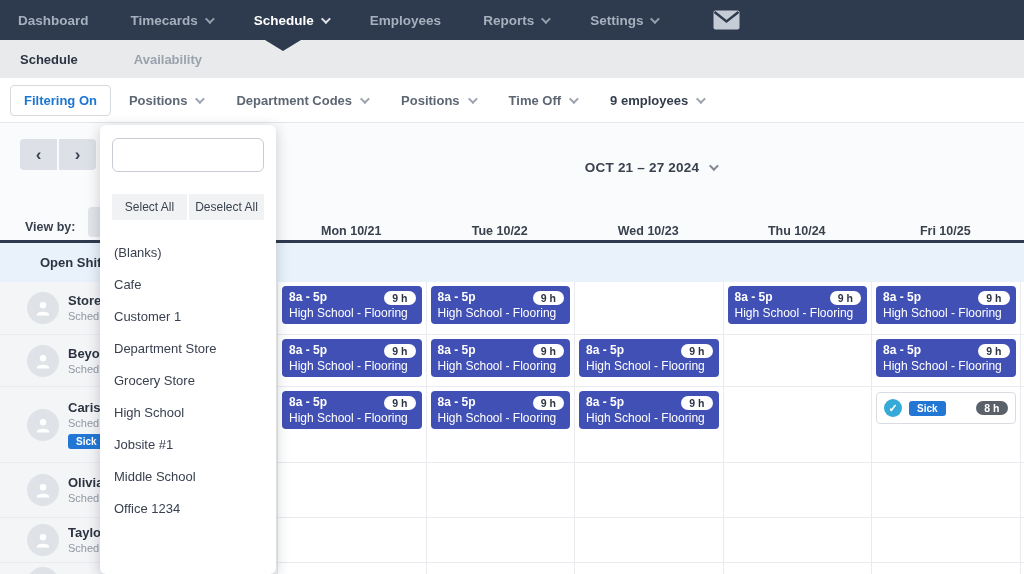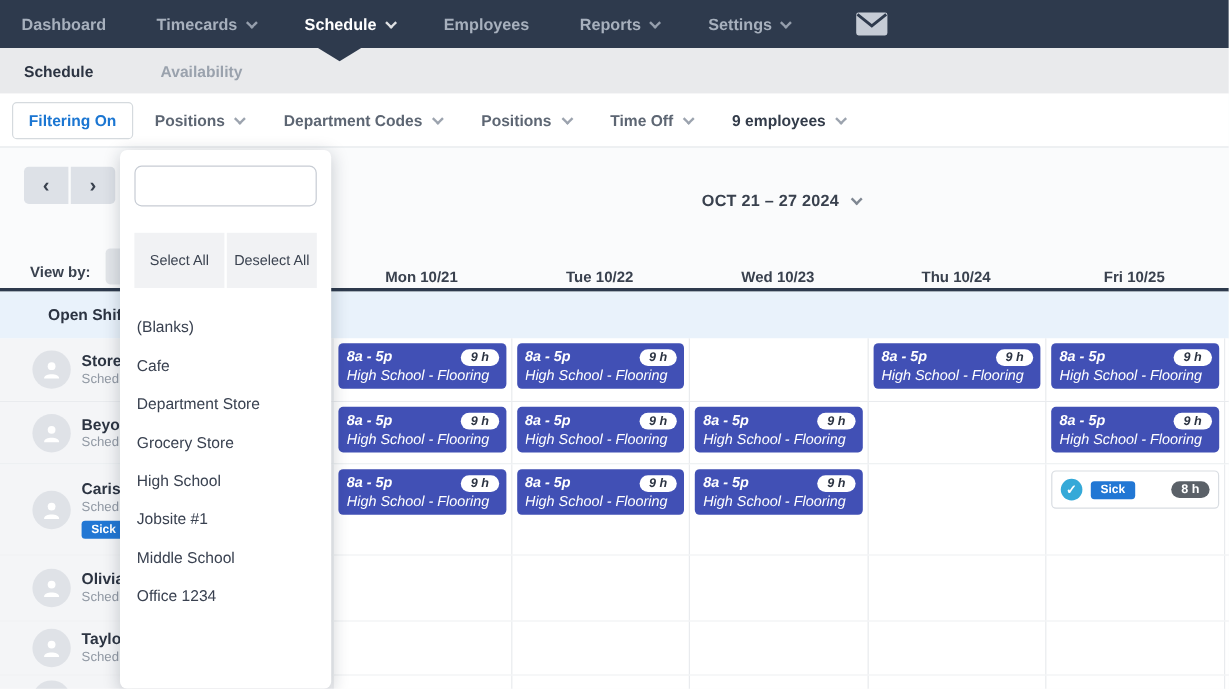--- a/index.html
+++ b/index.html
@@ -63,21 +63,21 @@
   .side-cell { width:277px; background:#f4f5f7; display:flex; align-items:center; padding-left:27px; gap:9px; }
   .avatar { width:32px; height:32px; border-radius:50%; background:#dfe2e7; flex:0 0 32px;
     display:flex; align-items:center; justify-content:center; }
   .emp-name { font-size:13px; font-weight:700; color:#2c3442; line-height:16px; }
   .emp-sub { font-size:11px; color:#9098a3; line-height:14px; }
   .emp-badge { display:inline-block; background:#2277d4; color:#fff; font-size:10px; font-weight:700;
     border-radius:3px; padding:2px 8px; margin-top:4px; }
   .day-cell { width:148.5px; border-left:1px solid #e9ebee; background:#fff; position:relative; }
   .sliver-cell { width:4.5px; border-left:1px solid #e9ebee; background:#fff; }
   .shift-card { position:absolute; left:4px; right:4px; top:4px; height:38px; background:#4150b5;
-    border-radius:4px; color:#fff; padding:4px 7px; cursor:pointer;font-style:italic; }
+    border-radius:4px; color:#fff; padding:4px 7px; cursor:pointer; }
   .shift-time { font-size:12px; font-weight:700; line-height:15px; }
   .shift-loc  { font-size:12px; line-height:16px; white-space:nowrap; overflow:hidden; }
   .hours-pill { position:absolute; right:6px; top:5px; background:#fff; color:#2c3442;
     font-size:10.5px; font-weight:700; border-radius:9px; padding:1px 8px; }
   .sick-card { position:absolute; left:4px; right:4px; top:5px; height:32px; background:#fff;
     border:1px solid #d9dde2; border-radius:4px; display:flex; align-items:center;
     padding:0 7px; gap:7px; cursor:pointer; }
   .check-circle { width:18px; height:18px; border-radius:50%; background:#35a9d8; color:#fff;
     font-size:11px; font-weight:700; display:flex; align-items:center; justify-content:center; flex:0 0 18px; }
   .sick-badge { background:#2277d4; color:#fff; font-size:10px; font-weight:700;
@@ -85,21 +85,21 @@
   .dark-pill { margin-left:auto; background:#5b6168; color:#fff; font-size:10.5px; font-weight:700;
     border-radius:9px; padding:1px 8px; }
 
   
   .loc-panel { position:absolute; left:100px; top:125px; width:176px; height:449px; background:#fff;
     border-radius:6px; box-shadow:0 3px 14px rgba(20,30,50,.22); z-index:10; padding:13px 12px; }
   .loc-search { width:100%; height:34px; border:1px solid #c7ccd4; border-radius:6px;
     font-size:13px; padding:0 8px; outline:none; font-family:"Liberation Sans", sans-serif; }
   .sel-btns { display:flex; gap:2px; margin-top:22px; }
   .sel-btn { flex:1; background:#f1f2f4; border:none; color:#3b4350; font-size:12px;
-    padding:16px 0; cursor:pointer; font-family:"Liberation Sans", sans-serif; }
+    padding:6px 0; cursor:pointer; font-family:"Liberation Sans", sans-serif; }
   .loc-list { margin-top:16px; }
   .loc-item { font-size:13px; color:#394150; padding:8.5px 2px; cursor:pointer; white-space:nowrap; }
 
   
   .partial-row { display:flex; }
   .partial-row .side-cell { align-items:flex-start; padding-top:4px; }
 </style>
 </head>
 <body>
 
@@ -381,20 +381,21 @@
 
 <div class="loc-panel">
   <input class="loc-search" type="text" value="" style="">
   <div class="sel-btns">
     <button class="sel-btn">Select All</button>
     <button class="sel-btn">Deselect All</button>
   </div>
   <div class="loc-list" id="loc-list">
       <div class="loc-item">(Blanks)</div>
       <div class="loc-item">Cafe</div>
+      <div class="loc-item">Customer 1</div>
       <div class="loc-item">Department Store</div>
       <div class="loc-item">Grocery Store</div>
       <div class="loc-item">High School</div>
       <div class="loc-item">Jobsite #1</div>
       <div class="loc-item">Middle School</div>
       <div class="loc-item">Office 1234</div>
     </div>
 </div>
 
 </body></html>

